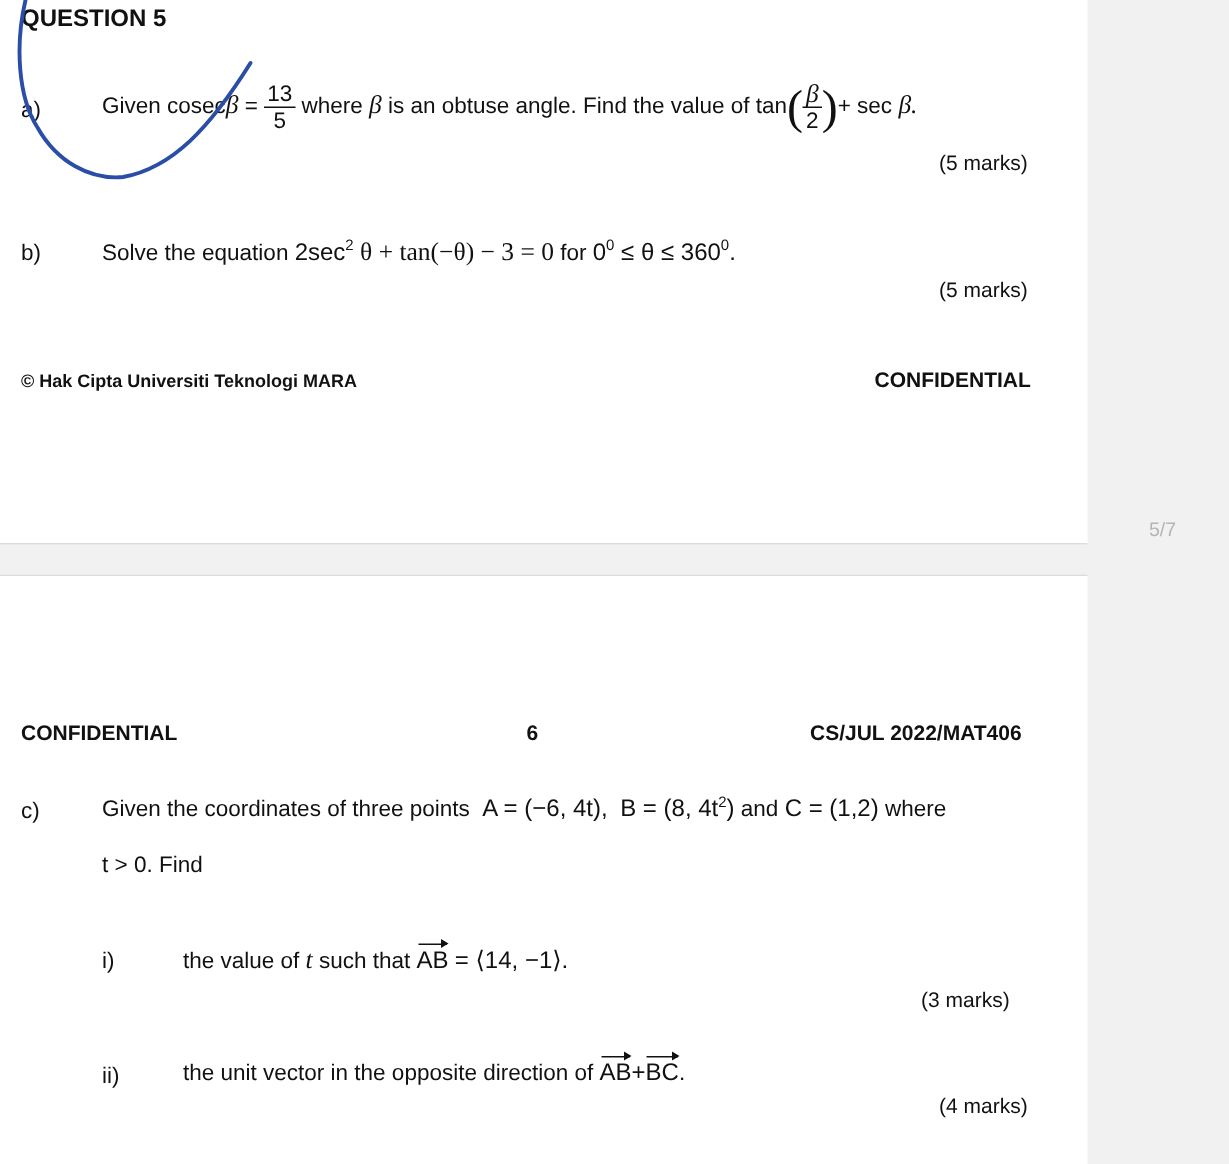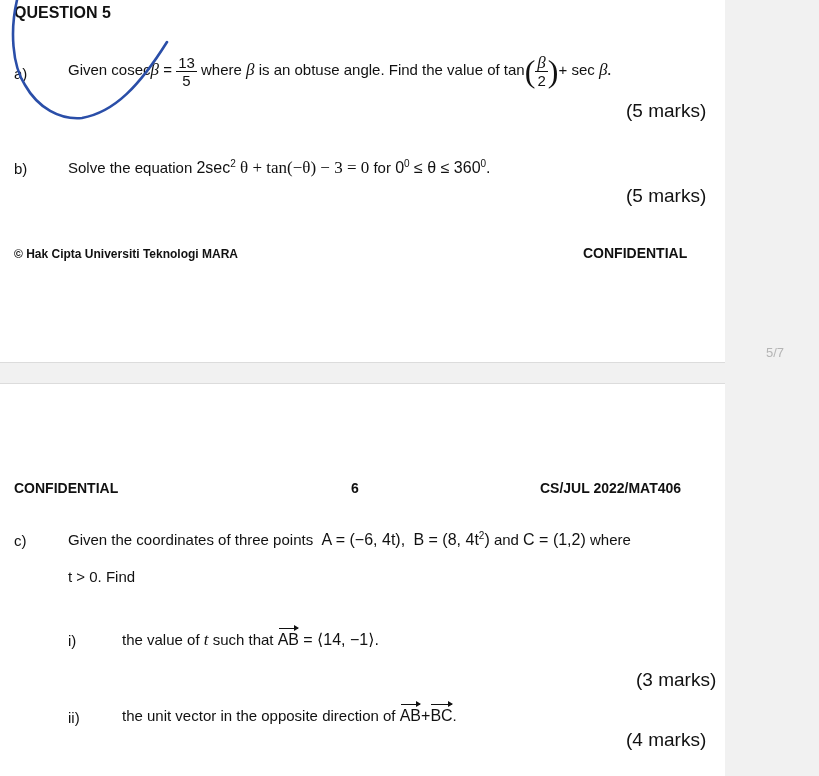--- a/index.html
+++ b/index.html
@@ -25,21 +25,21 @@
   .vec { position:relative; display:inline-block; }
   .vec::before {
     content:""; position:absolute; left:1px; right:1px; top:-3px; height:1px; background:#111;
   }
   .vec::after {
     content:""; position:absolute; right:0px; top:-6px; width:0; height:0;
     border-top:3px solid transparent; border-bottom:3px solid transparent; border-left:5px solid #111;
   }
   sup { font-size:10px; }
   .pnum { color:#b5b5b5; font-size:13px; }
-  .marks { font-size:19px; }
+  .marks { font-size:14px; }
   svg.annot { position:absolute; left:0; top:0; pointer-events:none; }
 </style>
 </head>
 <body>
 
 <div class="scroll-strip"></div>
 
 <div class="page" id="page1">
   <div class="abs bold" style="left:14px; top:4px; font-size:16px;">QUESTION 5</div>
 
@@ -92,21 +92,21 @@
   </div>
 
   <div class="abs txt" style="left:68px; top:248px;">i)</div>
   <div class="abs txt" style="left:122px; top:246px;text-align:center;">
     <span>the value of</span>
     <span class="math">t</span>
     <span>such that</span>
     <span class="vec" style="font-size:16px;">AB</span>
     <span style="font-size:16px;">= ⟨14, −1⟩.</span>
   </div>
-  <div class="abs marks" style="left:636px; top:274px;margin-top:11px;">(3 marks)</div>
+  <div class="abs marks" style="left:614px; top:274px;">(3 marks)</div>
 
   <div class="abs txt" style="left:68px; top:325px;">ii)</div>
   <div class="abs txt" style="left:122px; top:323px;">
     <span>the unit vector in the opposite direction of</span>
     <span class="vec" style="font-size:16px;">AB</span><span style="font-size:16px;">+</span><span class="vec" style="font-size:16px;">BC</span><span>.</span>
   </div>
   <div class="abs marks" style="left:626px; top:345px;">(4 marks)</div>
 </div>
 
 <svg class="annot" width="819" height="776">

